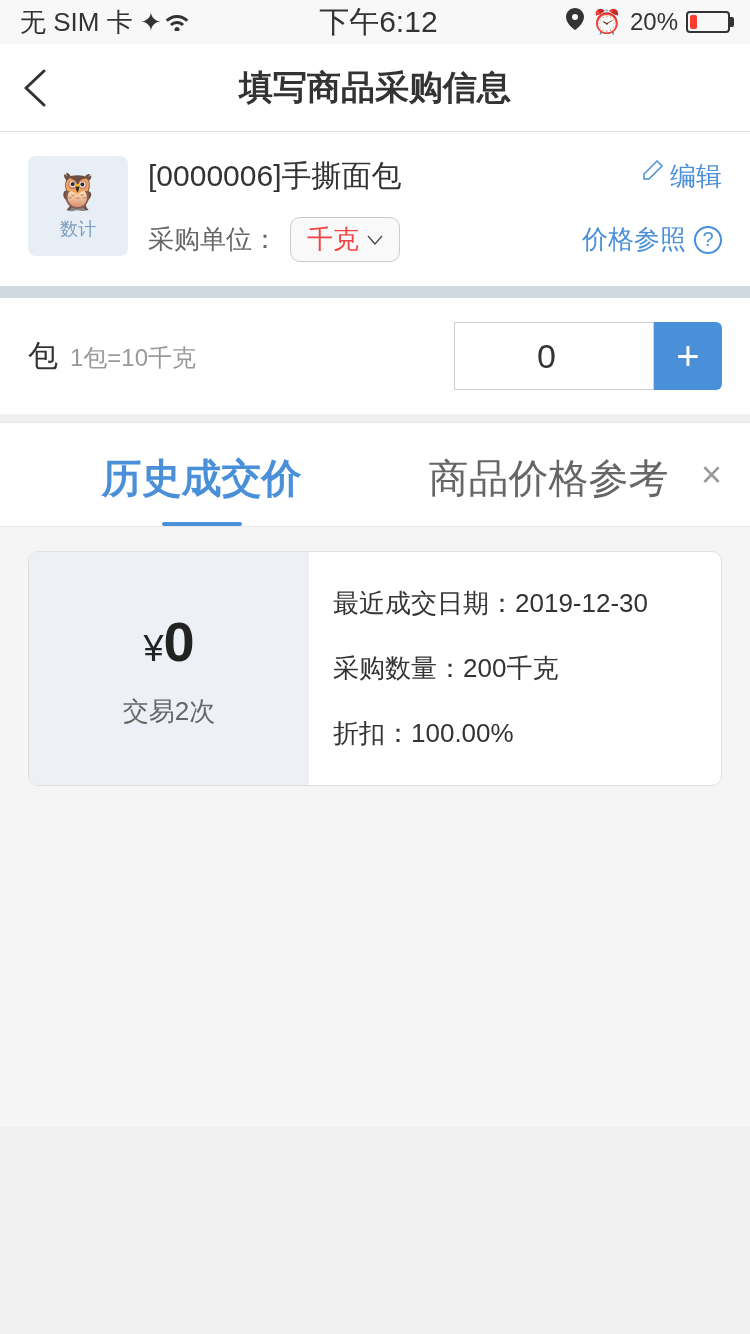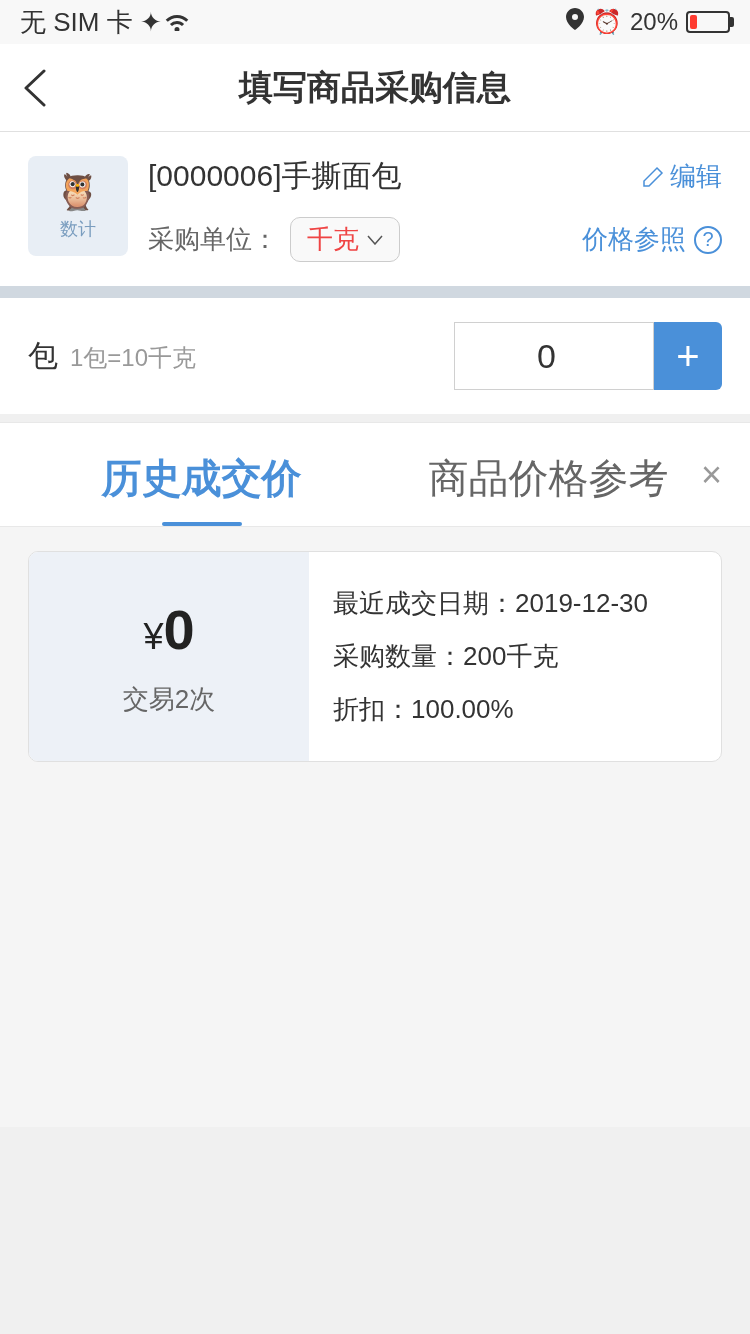--- a/index.html
+++ b/index.html
@@ -139,21 +139,20 @@
       justify-content: space-between;
       margin-bottom: 20px;
     }
     .product-name {
       font-size: 30px;
       color: #333;
       font-weight: 500;
     }
     .edit-btn {
       display: flex;
-      align-items: center;
       gap: 6px;
       color: #4a90d9;
       font-size: 26px;
       cursor: pointer;
     }
     .product-unit-row {
       display: flex;
       align-items: center;
       justify-content: space-between;
     }
@@ -336,40 +335,41 @@
       font-size: 26px;
       color: #666;
       margin-top: 20px;
     }
     .card-right {
       flex: 1;
       padding: 32px 24px;
       display: flex;
       flex-direction: column;
       justify-content: center;
-      gap: 14px;
+      gap: 26px;
     }
     .card-detail-row {
       font-size: 26px;
       color: #333;
       line-height: 1.5;
     }
   </style>
 </head>
 <body>
 
 <div class="status-bar">
   <div class="status-left">
     <span>无 SIM 卡 ✦</span>
     <span>
       <svg width="28" height="22" viewBox="0 0 28 22">
           <path d="M14 18a2.5 2.5 0 110 5 2.5 2.5 0 010-5zm0-6c2.8 0 5.3 1.1 7.1 3l-2.1 2.1A7 7 0 0014 15a7 7 0 00-5 2.1L6.9 15A9.9 9.9 0 0114 12zm0-6c4.4 0 8.4 1.8 11.3 4.7l-2.1 2.1A13.9 13.9 0 0014 9a13.9 13.9 0 00-9.2 3.8L2.7 10.7A16.9 16.9 0 0114 6z" fill="#333"></path>
         </svg>
     </span>
   </div>
+  <div class="status-center">下午6:12</div>
   <div class="status-right">
     <span>
       <svg width="18" height="22" viewBox="0 0 18 22">
           <path d="M9 0C4 0 0 4 0 9c0 7 9 13 9 13s9-6 9-13c0-5-4-9-9-9zm0 12a3 3 0 110-6 3 3 0 010 6z" fill="#333"></path>
         </svg>
     </span>
     <span>⏰</span>
     <span>20%</span>
     <div class="battery-icon">
       <div class="battery-body">

